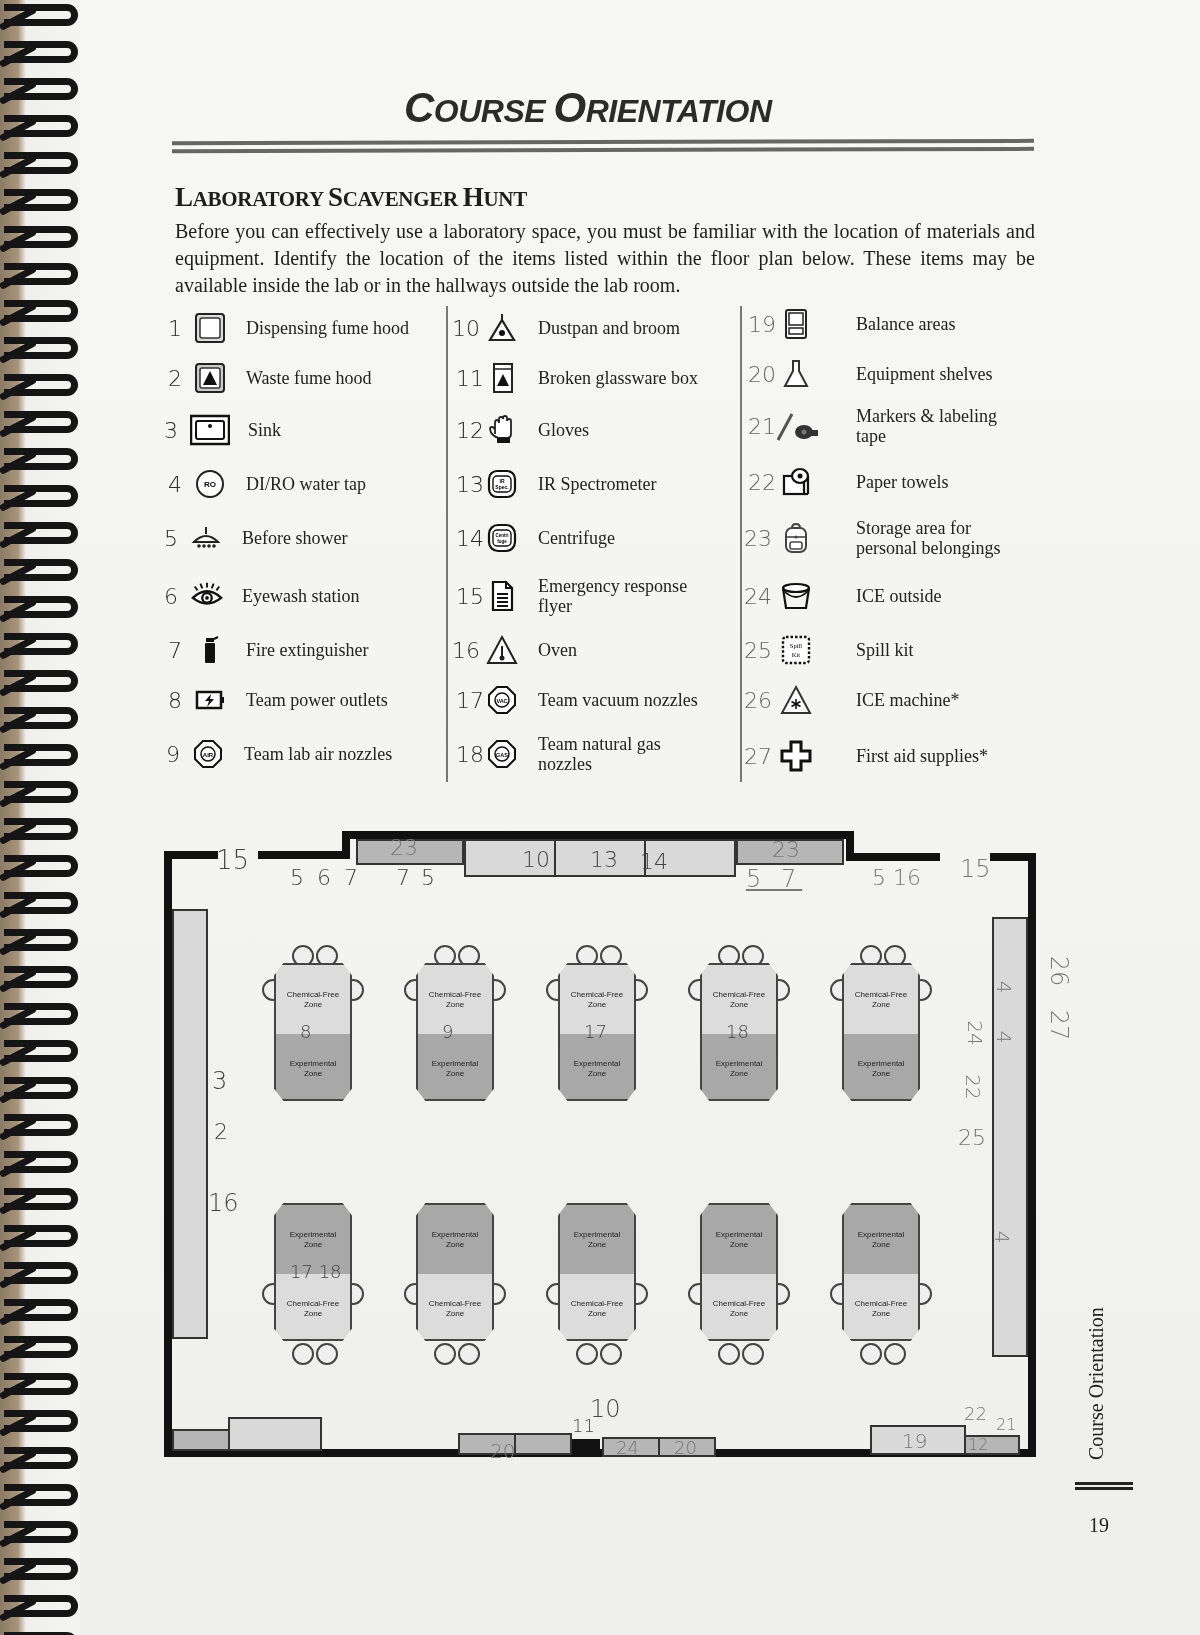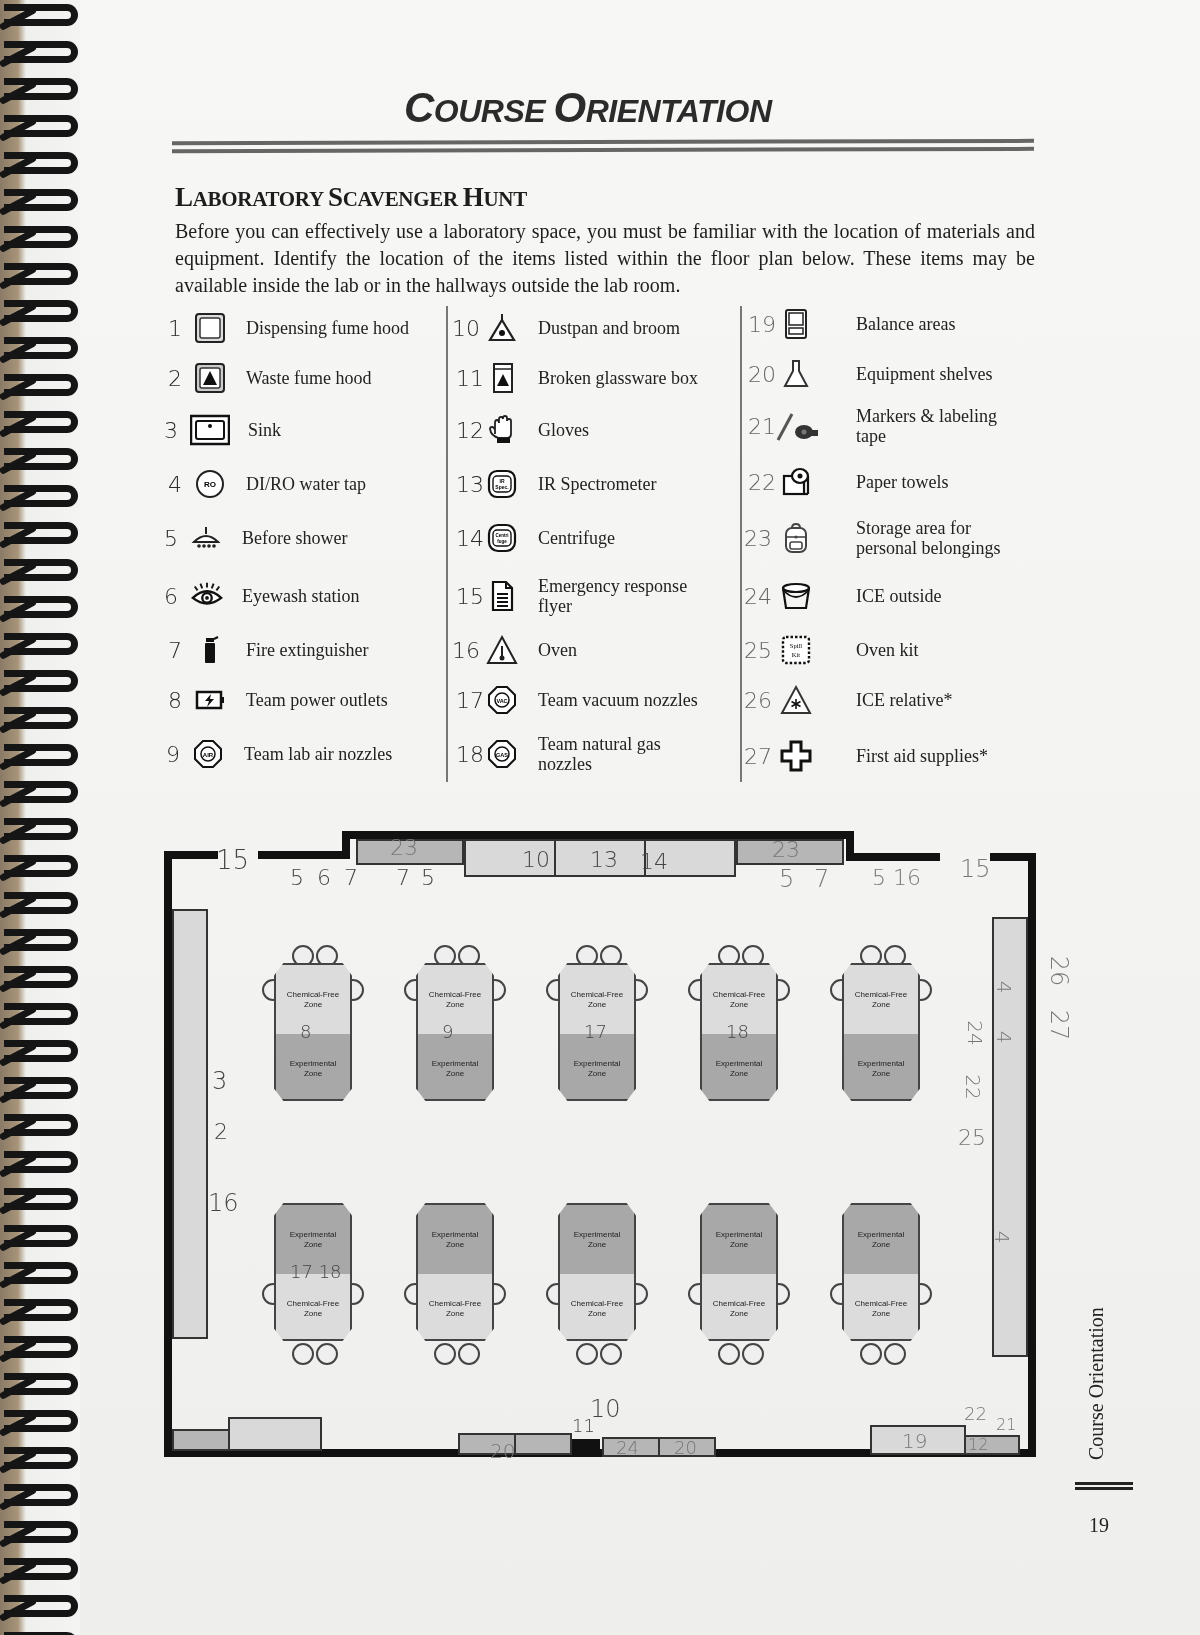--- a/index.html
+++ b/index.html
@@ -413,35 +413,35 @@
     </div>
     <div class="item" style="left:584px;top:322px;">
       <span class="hand grey" style="width:36px">25</span>
       <span class="ico" style="margin-right:42px">
           <svg viewBox="0 0 32 32">
             <rect x="3" y="3" width="26" height="26" rx="3" fill="#fff" stroke="#111" stroke-width="2.4" stroke-dasharray="2.5 2"></rect>
             <text x="16" y="14" text-anchor="middle" font-size="6.5" font-family="Liberation Serif">Spill</text>
             <text x="16" y="23" text-anchor="middle" font-size="6.5" font-family="Liberation Serif">Kit</text>
           </svg>
         </span>
-      <span class="lbl">Oven kit</span>
+      <span class="lbl">Spill kit</span>
     </div>
     <div class="item" style="left:584px;top:372px;">
       <span class="hand grey" style="width:36px">26</span>
       <span class="ico" style="margin-right:42px">
           <svg viewBox="0 0 32 32">
             <polygon points="16,3 30,29 2,29" fill="#fff" stroke="#333" stroke-width="2"></polygon>
             <g stroke="#111" stroke-width="1.6">
               <line x1="16" y1="15" x2="16" y2="25"></line>
               <line x1="11.5" y1="17.5" x2="20.5" y2="22.5"></line>
               <line x1="11.5" y1="22.5" x2="20.5" y2="17.5"></line>
             </g>
           </svg>
         </span>
-      <span class="lbl">ICE relative*</span>
+      <span class="lbl">ICE machine*</span>
     </div>
     <div class="item" style="left:584px;top:428px;">
       <span class="hand grey" style="width:36px">27</span>
       <span class="ico" style="margin-right:42px">
           <svg viewBox="0 0 32 32">
             <path d="M11 2 L21 2 L21 11 L30 11 L30 21 L21 21 L21 30 L11 30 L11 21 L2 21 L2 11 L11 11 Z" fill="#fff" stroke="#111" stroke-width="3"></path>
           </svg>
         </span>
       <span class="lbl">First aid supplies*</span>
     </div>
@@ -484,21 +484,21 @@
     <div id="bench-bottom-row"></div>
 
     <div class="hw" style="left:66px;top:20px;">15</div>
     <div class="hw" style="left:140px;top:40px;font-size:22px;letter-spacing:3px;">5 6 7</div>
     <div class="hw" style="left:246px;top:40px;font-size:22px;letter-spacing:2px;">7 5</div>
     <div class="hw lt" style="left:240px;top:10px;font-size:22px;">23</div>
     <div class="hw" style="left:372px;top:22px;font-size:22px;">10</div>
     <div class="hw" style="left:440px;top:22px;font-size:22px;">13</div>
     <div class="hw" style="left:490px;top:24px;font-size:22px;">14</div>
     <div class="hw lt" style="left:622px;top:12px;font-size:22px;">23</div>
-    <div class="hw lt" style="left:629px;top:40px;font-size:24px;letter-spacing:6px;">5 7</div>
+    <div class="hw lt" style="left:596px;top:40px;font-size:24px;letter-spacing:6px;text-decoration:underline;">5 7</div>
     <div class="hw lt" style="left:722px;top:40px;font-size:22px;">5 16</div>
     <div class="hw lt" style="left:810px;top:30px;font-size:24px;">15</div>
 
     <div class="hw" style="left:62px;top:242px;font-size:24px;">3</div>
     <div class="hw" style="left:64px;top:294px;font-size:22px;">2</div>
     <div class="hw" style="left:58px;top:364px;font-size:24px;">16</div>
 
     <div class="hw lt" style="left:812px;top:196px;font-size:20px;transform:rotate(90deg);">24</div>
     <div class="hw lt" style="left:810px;top:250px;font-size:20px;transform:rotate(90deg);">22</div>
     <div class="hw lt" style="left:808px;top:300px;font-size:22px;">25</div>

